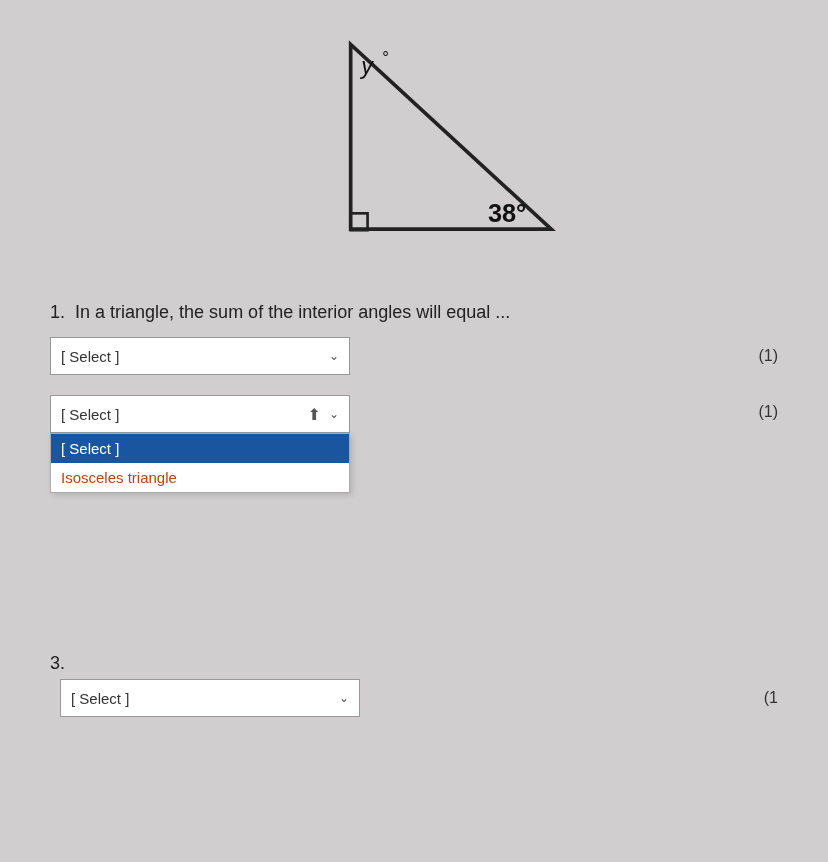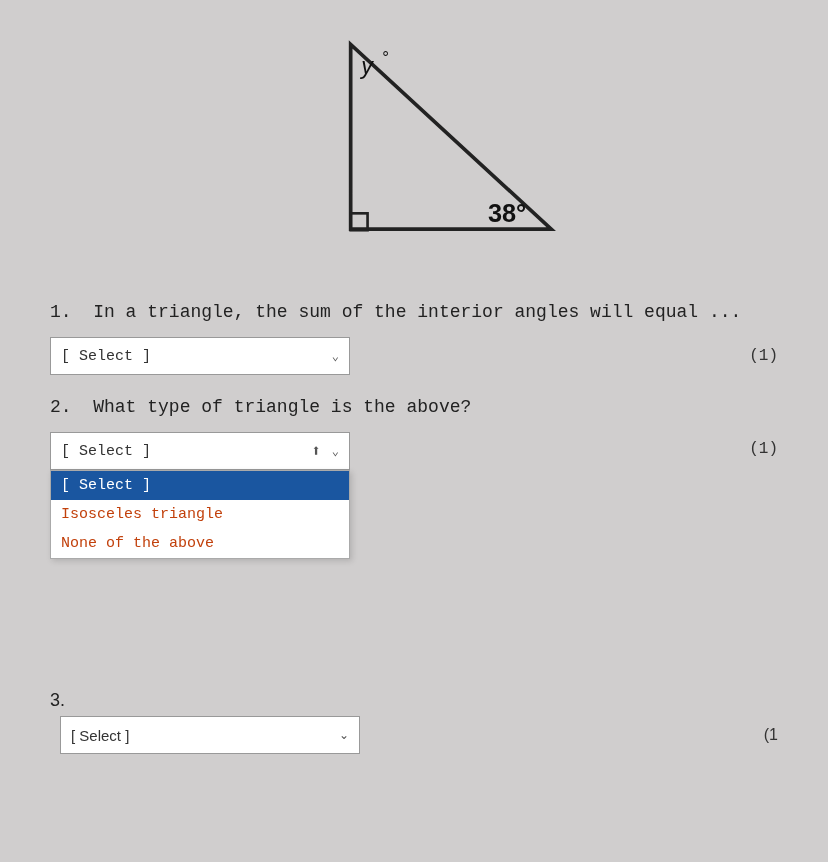--- a/index.html
+++ b/index.html
@@ -32,21 +32,20 @@
 
     .triangle-svg {
       width: 380px;
       height: 240px;
     }
 
     
     .question {
       margin-bottom: 20px;
       padding: 0 10px;
-      font-family: Liberation Mono, monospace;
     }
 
     .question-text {
       font-size: 18px;
       color: #222;
       margin-bottom: 12px;
       line-height: 1.4;
     }
 
     .select-box {
@@ -143,37 +142,32 @@
     <div style="display:flex; align-items:center; gap:8px; position:relative;">
       <div class="select-box">
         <span>[ Select ]</span>
         <span class="chevron">⌄</span>
       </div>
       <div style="position:absolute; right:0; font-size:16px; color:#333;">(1)</div>
     </div>
   </div>
 
   <div class="question" style="margin-top:10px;">
-    <div class="question-text">
-      <span>2.</span>
-      &nbsp;<span>What type of triangle is the above?</span>
-    </div>
     <div style="display:flex; align-items:flex-start; gap:8px; position:relative;">
       <div style="position:relative; width:300px;">
 
         <div class="select-box">
           <span>[ Select ]</span>
           <span style="position:absolute;right:28px;font-size:16px;color:#555;">⬆</span>
           <span class="chevron">⌄</span>
         </div>
 
         <div class="dropdown-open">
           <div class="dropdown-item selected">[ Select ]</div>
           <div class="dropdown-item">Isosceles triangle</div>
-          <div class="dropdown-item">None of the above</div>
         </div>
       </div>
       <div style="position:absolute; right:0; top:8px; font-size:16px; color:#333;">(1)</div>
     </div>
   </div>
 
   <div style="margin-top: 220px; padding: 0 10px;">
     <span style="font-size:18px; color:#222;">3.</span>
     <div class="q3-select-row" style="margin-top:5px; display:flex; align-items:center; gap:8px; position:relative;">
       <div class="select-box-partial">

